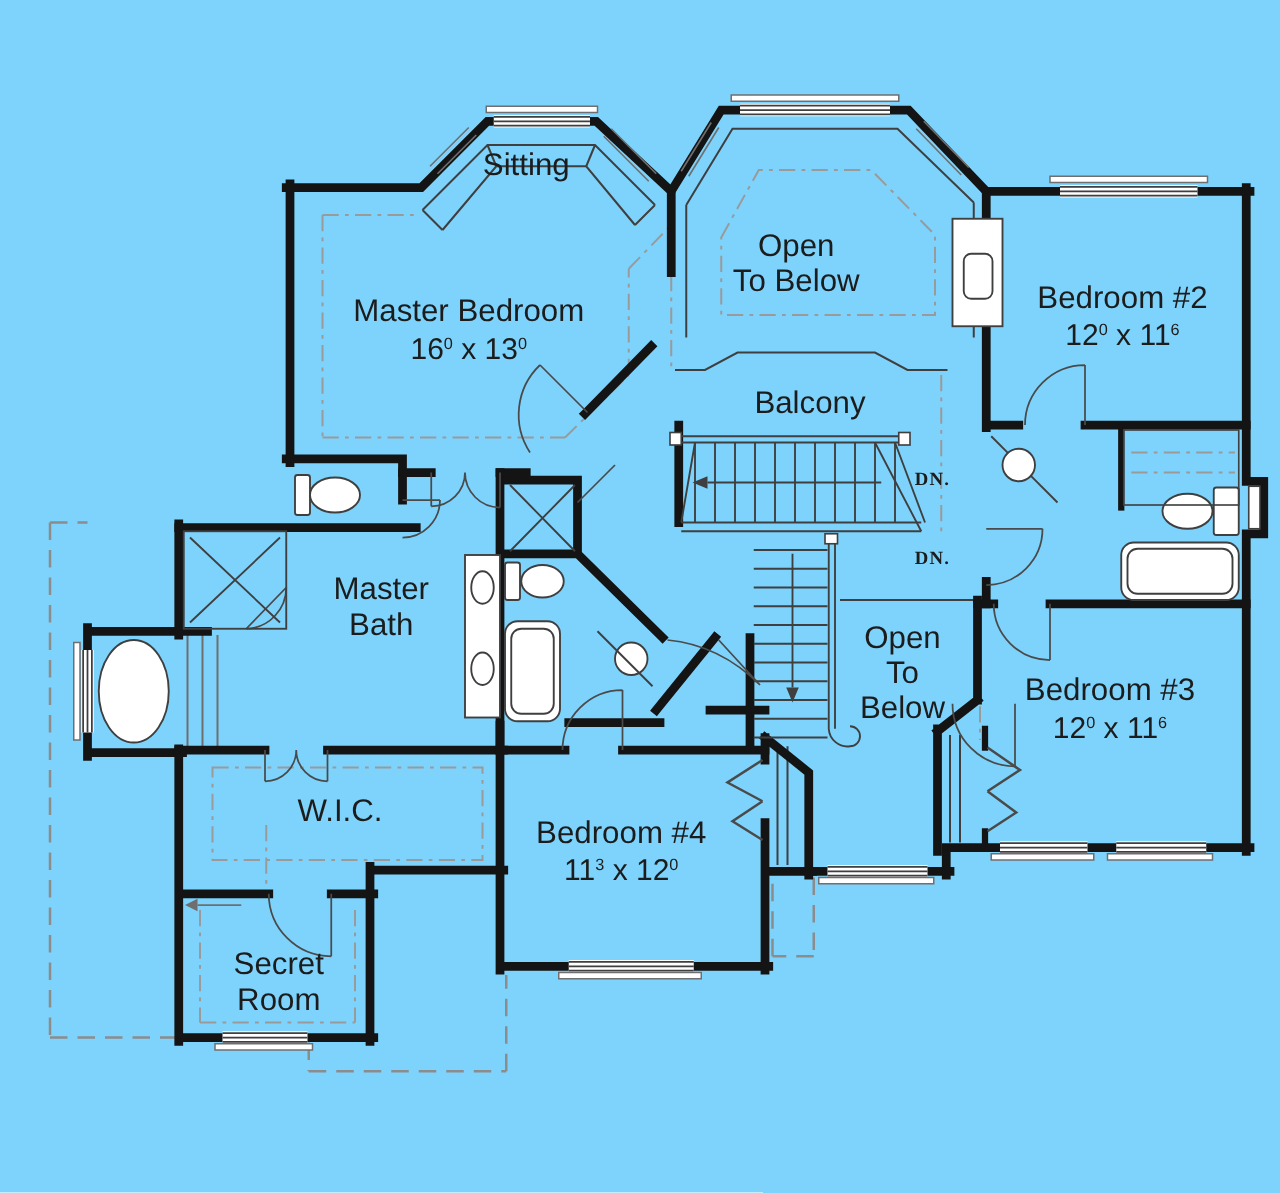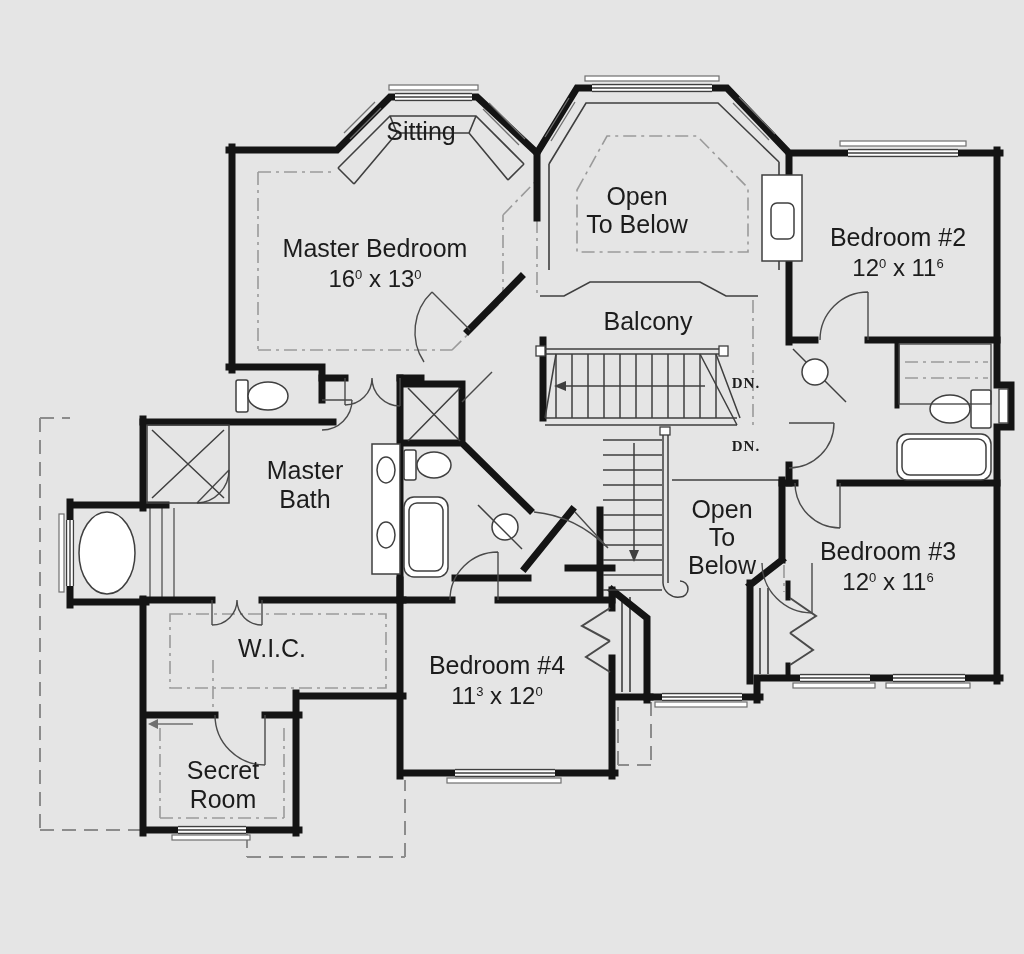--- a/index.html
+++ b/index.html
@@ -1,16 +1,16 @@
 <!DOCTYPE html>
 <html><head>
 <meta charset="utf-8">
 <style>
   html,body{margin:0;padding:0;background:#ffffff;}
-  .stage{position:relative;width:1024px;height:954px;background:#e5e5e5;overflow:hidden;
+  .stage{position:relative;width:1024px;height:954px;background:#7dd3fc;overflow:hidden;
          font-family:"Liberation Sans", sans-serif;}
   svg{position:absolute;left:0;top:0;}
   text{fill:#1c1c1c;}
   .room-label{font-size:25px;font-family:"Liberation Sans", sans-serif;}
   .dim-label{font-size:24px;font-family:"Liberation Sans", sans-serif;}
   .dn-label{font-size:15px;font-weight:700;font-family:"Liberation Serif", serif;letter-spacing:1px;}
   .sup{font-size:13px;}
 </style>
 </head>
 <body>

